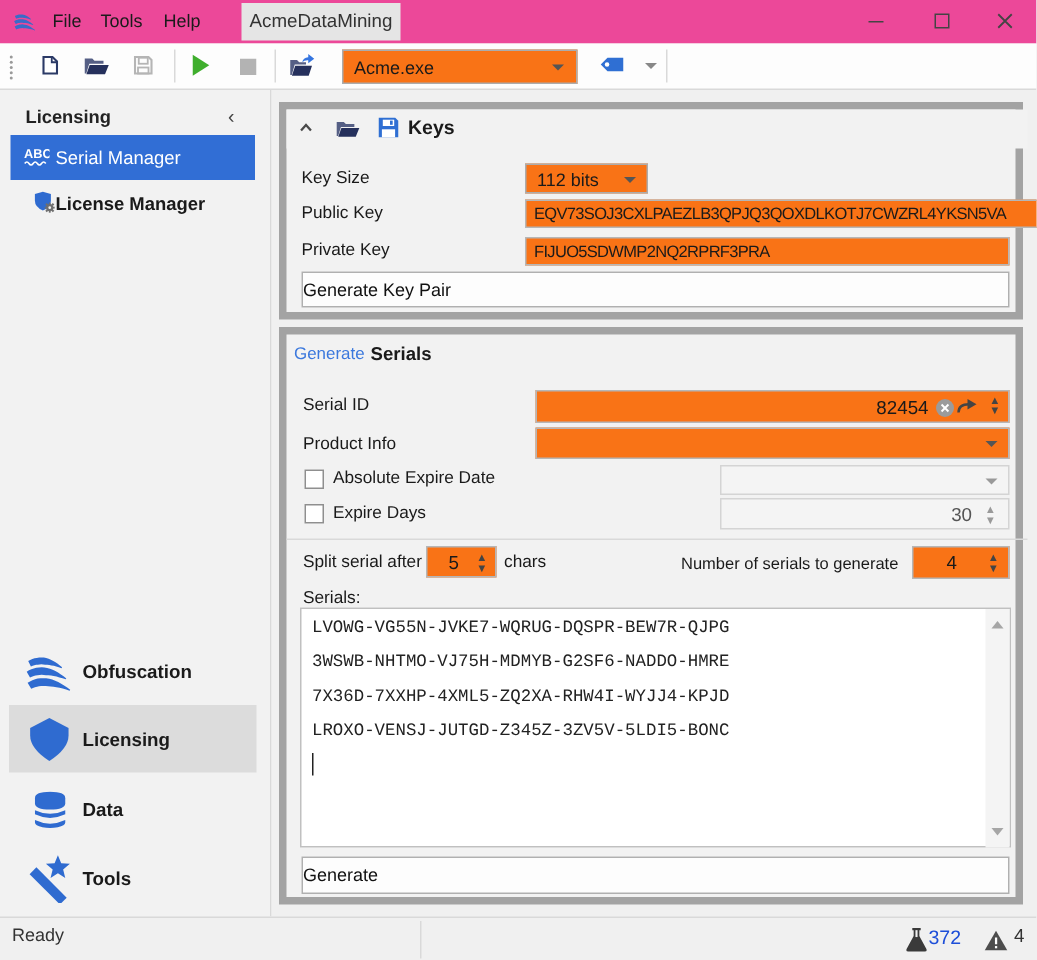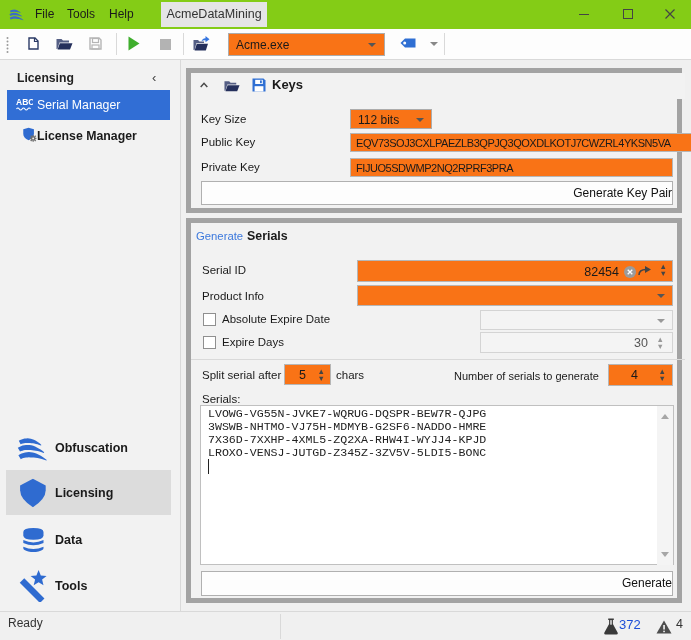--- a/index.html
+++ b/index.html
@@ -1,21 +1,21 @@
 <!DOCTYPE html>
 <html><head>
 <meta charset="utf-8">
 <style>
 * { margin:0; padding:0; box-sizing:border-box; }
 html,body { width:691px; height:640px; overflow:hidden; }
 body { font-family:"Liberation Sans", sans-serif; font-size:12px; color:#1a1a1a; background:#f0f0f0; position:relative; }
 .abs { position:absolute; }
 
 
-#titlebar { position:absolute; left:0; top:0; width:691px; height:29px; background:#84cc16; }
+#titlebar { position:absolute; left:0; top:0; width:691px; height:29px; background:#ec4899; }
 .menu { position:absolute; top:0; height:29px; line-height:29px; font-size:12px; color:#1b1b1b; }
 #chip { position:absolute; left:161px; top:2px; width:106px; height:25px; background:#e5e5e5; color:#333; font-size:12.5px; text-align:center; line-height:25px; }
 .winbtn { position:absolute; top:0; width:14px; height:29px; color:#444; }
 
 
 #toolbar { position:absolute; left:0; top:29px; width:691px; height:31px; background:#fdfdfd; border-bottom:1px solid #d9d9d9; }
 .tsep { position:absolute; top:4px; height:22px; width:1px; background:#d9d9d9; }
 
 
 #sidebar { position:absolute; left:0; top:60px; width:181px; height:551px; background:#f2f2f2; border-right:1px solid #d9d9d9; }
@@ -32,27 +32,27 @@
 #nav-lic-bg { position:absolute; left:6px; top:410px; width:165px; height:45px; background:#dcdcdc; }
 
 
 #main { position:absolute; left:181px; top:60px; width:510px; height:551px; background:#f0f0f0; }
 .panel { position:absolute; left:5px; width:496px; background:#f2f2f2; border:5px solid #a3a3a3; }
 #keyspanel { top:8px; height:145px; }
 #serpanel { top:158px; height:385px; }
 
 label.fl { position:absolute; font-size:11.5px; color:#1a1a1a; }
 .tb { position:absolute; background:#f97316; border:1px solid #b6b6b6; font-size:11px; color:#1a1a1a; }
-.btn { position:absolute; background:#fdfdfd; border:1px solid #b0b0b0; text-align:right; font-size:12px; color:#111; }
+.btn { position:absolute; background:#fdfdfd; border:1px solid #b0b0b0; text-align:left; font-size:12px; color:#111; }
 .combo-caret { position:absolute; width:0; height:0; border-left:4px solid transparent; border-right:4px solid transparent; border-top:4px solid #555; }
 .dis { background:#f4f4f4; border:1px solid #d4d4d4; }
 .cb { position:absolute; width:13px; height:13px; background:#fff; border:1px solid #8f8f8f; }
 .spin { position:absolute; font-size:7.5px; color:#444; line-height:6.5px; text-align:center; }
 
-#serialsbox { position:absolute; left:9px; top:182px; width:474px; height:160px; background:#fff; border:1px solid #c0c0c0; font-family:"Liberation Mono", monospace; font-size:11.6px; line-height:13px; color:#222; padding:0 0 0 7px; letter-spacing:0px; white-space:pre; }
+#serialsbox { position:absolute; left:9px; top:182px; width:474px; height:160px; background:#fff; border:1px solid #c0c0c0; font-family:"Liberation Mono", monospace; font-size:11.6px; line-height:23px; color:#222; padding:0 0 0 7px; letter-spacing:0px; white-space:pre; }
 #sertxt { position:relative; top:1.2px; }
 #sbtrack { position:absolute; right:0px; top:0px; width:16px; height:159px; background:#f4f4f4; }
 .sbarrow { position:absolute; left:4px; width:0; height:0; }
 
 
 #statusbar { position:absolute; left:0; top:611px; width:691px; height:29px; background:#f0f0f0; border-top:1px solid #d9d9d9; }
 </style>
 </head>
 <body>
 

